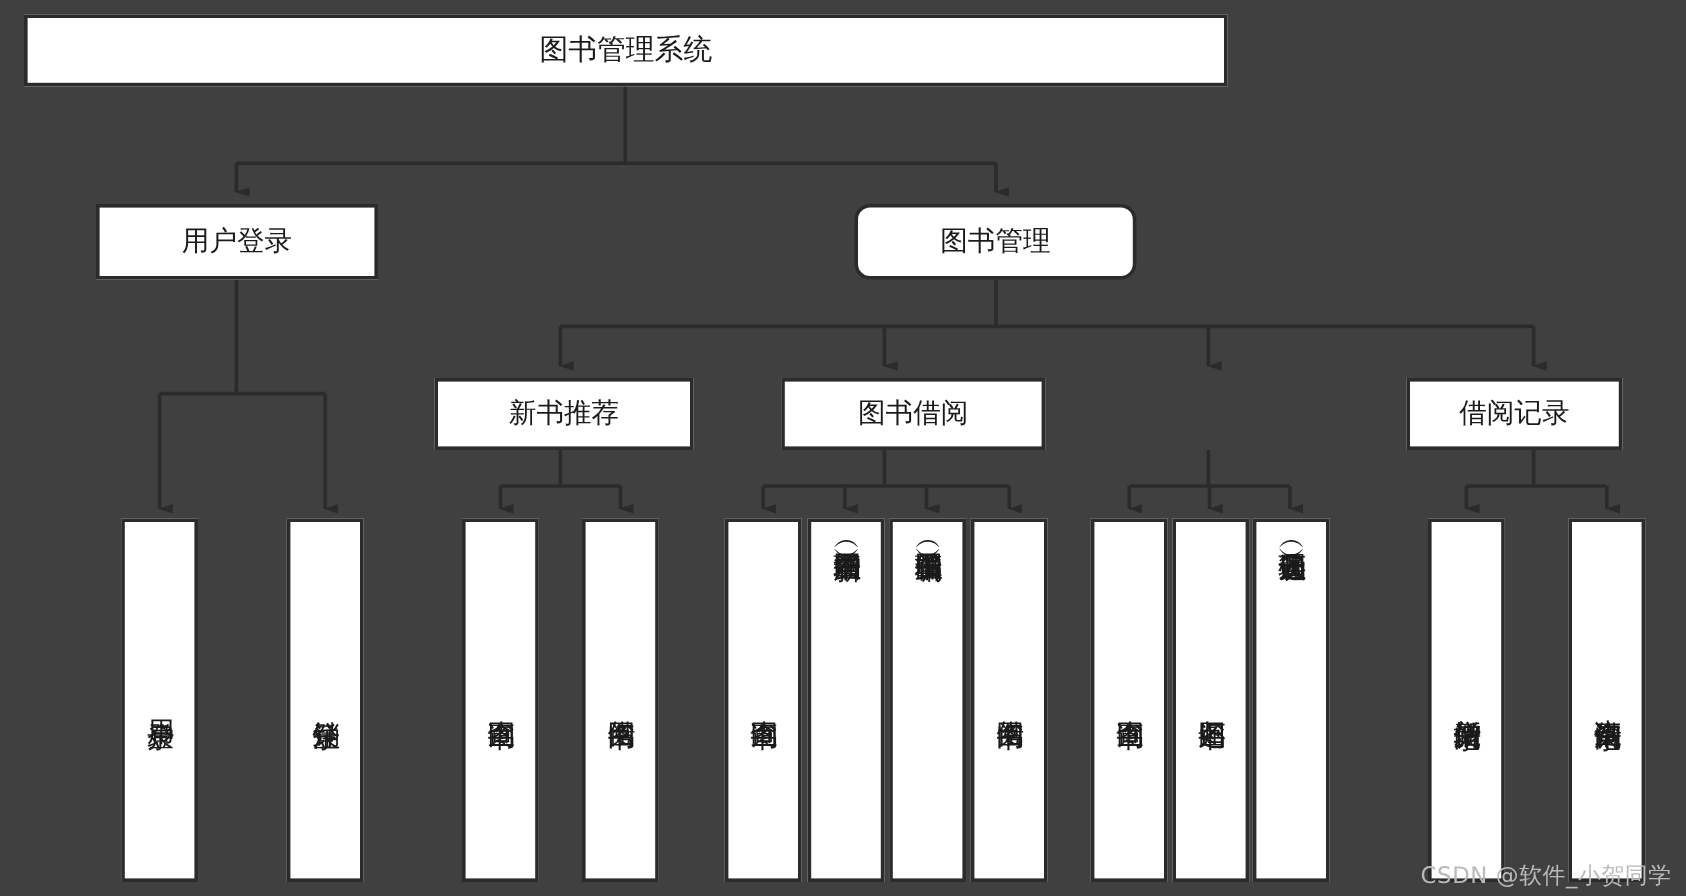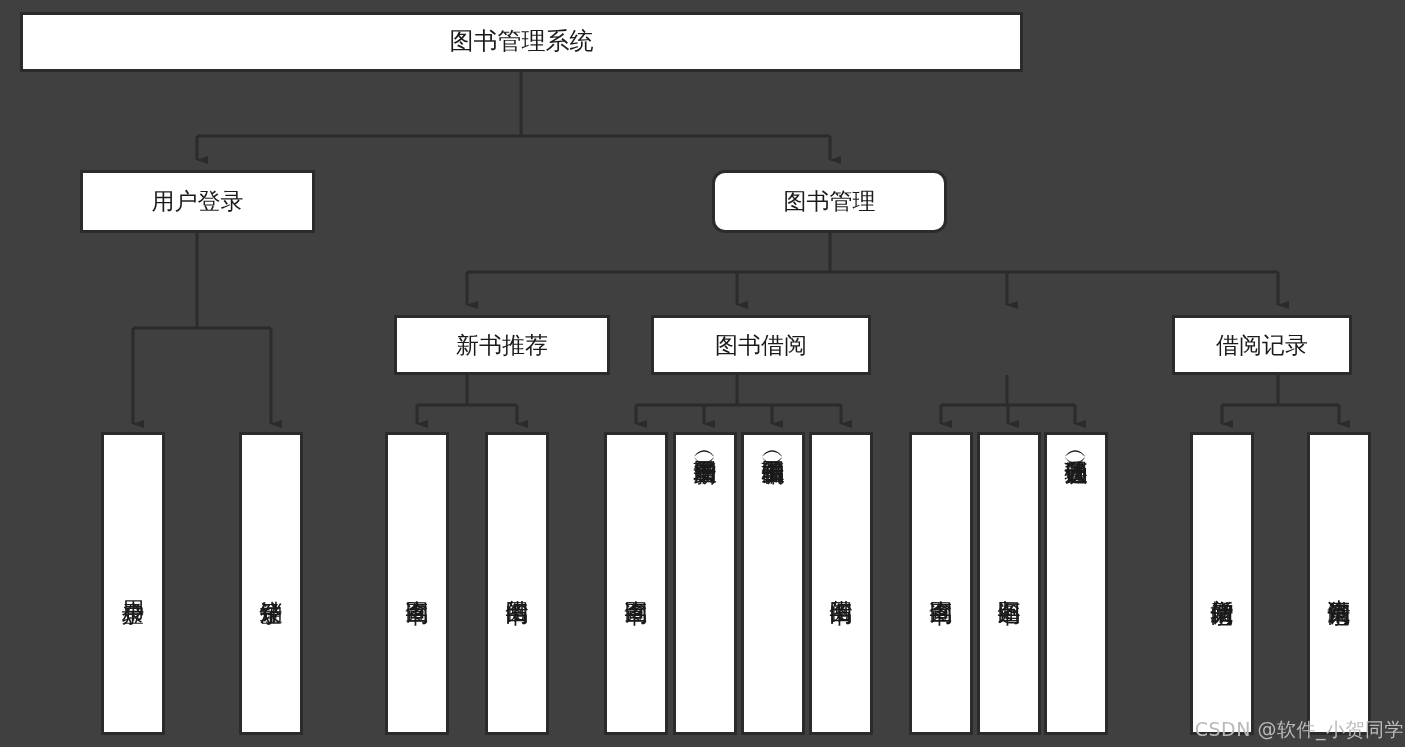--- a/index.html
+++ b/index.html
@@ -58,21 +58,21 @@
   }
   .leaf-box.tall-text .node-label {
     letter-spacing: 0px;
   }
   .leaf-box.centered {
     align-items: center;
     padding-top: 0;
   }
   .watermark {
     position: absolute;
-    right: 1px;
+    right: 12px;
     bottom: 4px;
     font-size: 19px;
     color: #b9b9b9;
     letter-spacing: 0.5px;
     white-space: nowrap;
     pointer-events: none;
   }
 </style>
 </head>
 <body>
@@ -135,21 +135,21 @@
     <span class="node-label">图书管理系统</span>
   </div>
 
   <div class="node-box level-two" style="left:80px; top:170px; width:235px; height:63px;">
     <span class="node-label">用户登录</span>
   </div>
   <div class="node-box level-two" style="left:712px; top:170px; width:235px; height:63px;border-radius:13px;">
     <span class="node-label">图书管理</span>
   </div>
 
-  <div class="node-box level-three" style="left:362px; top:315px; width:216px; height:60px;margin-left:32px;">
+  <div class="node-box level-three" style="left:362px; top:315px; width:216px; height:60px;">
     <span class="node-label">新书推荐</span>
   </div>
   <div class="node-box level-three" style="left:651px; top:315px; width:220px; height:60px;">
     <span class="node-label">图书借阅</span>
   </div>
   <div class="node-box level-three" style="left:1172px; top:315px; width:180px; height:60px;">
     <span class="node-label">借阅记录</span>
   </div>
 
   <div class="node-box leaf-box centered" style="left:101px; top:432px; width:64px; height:303px;">

